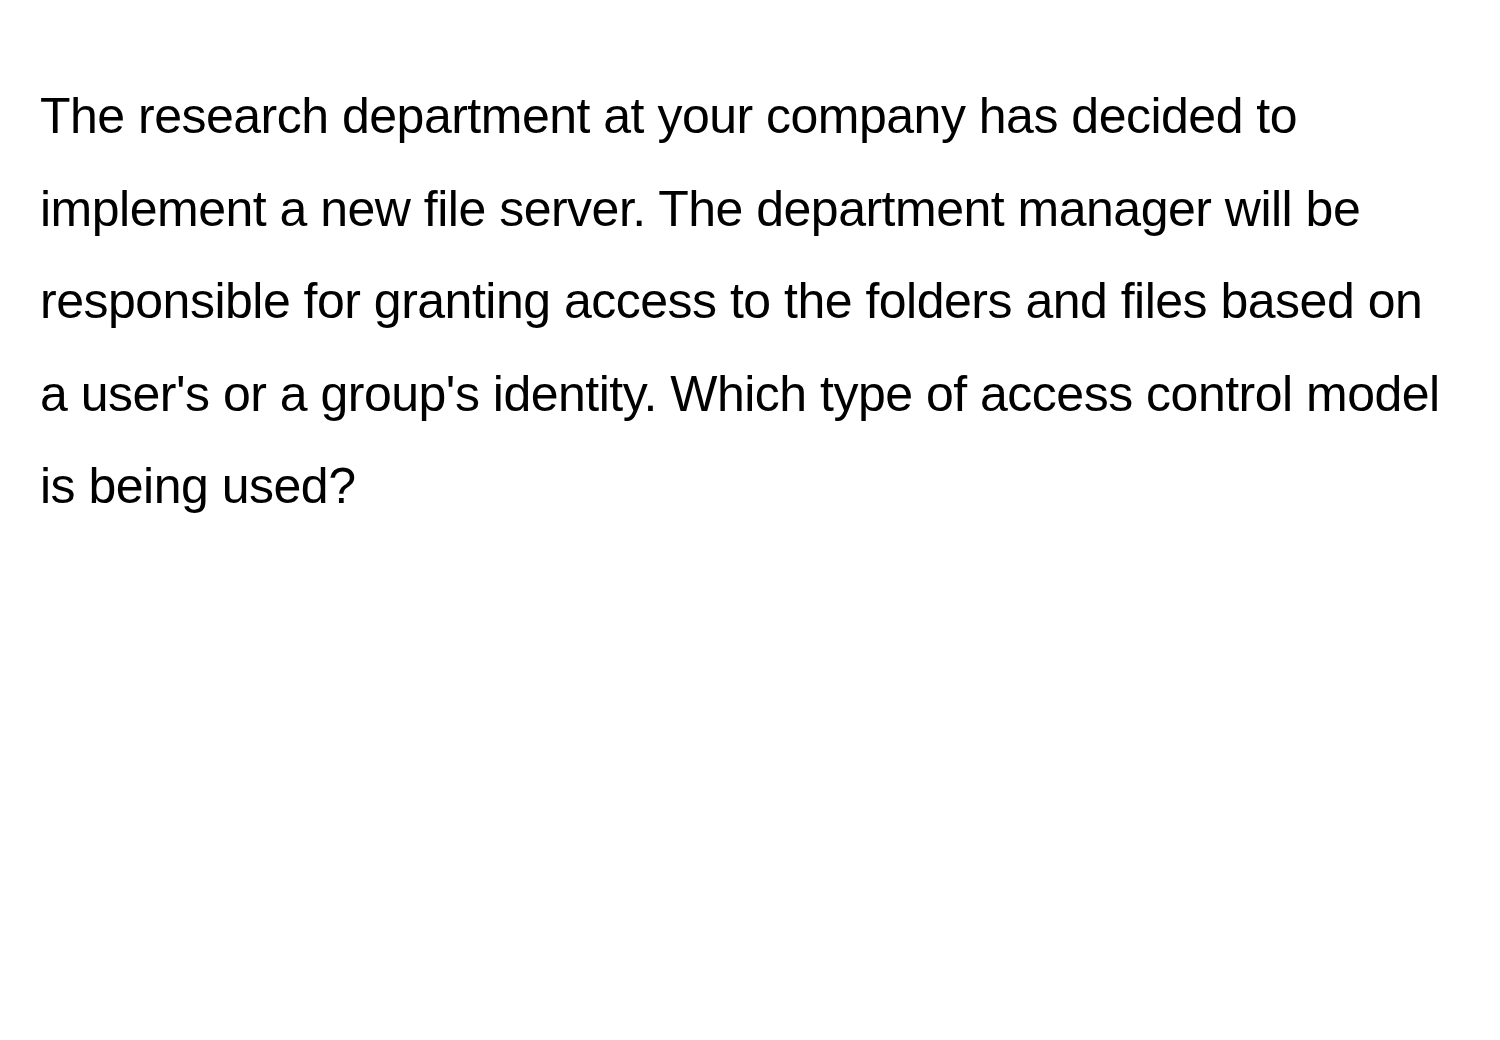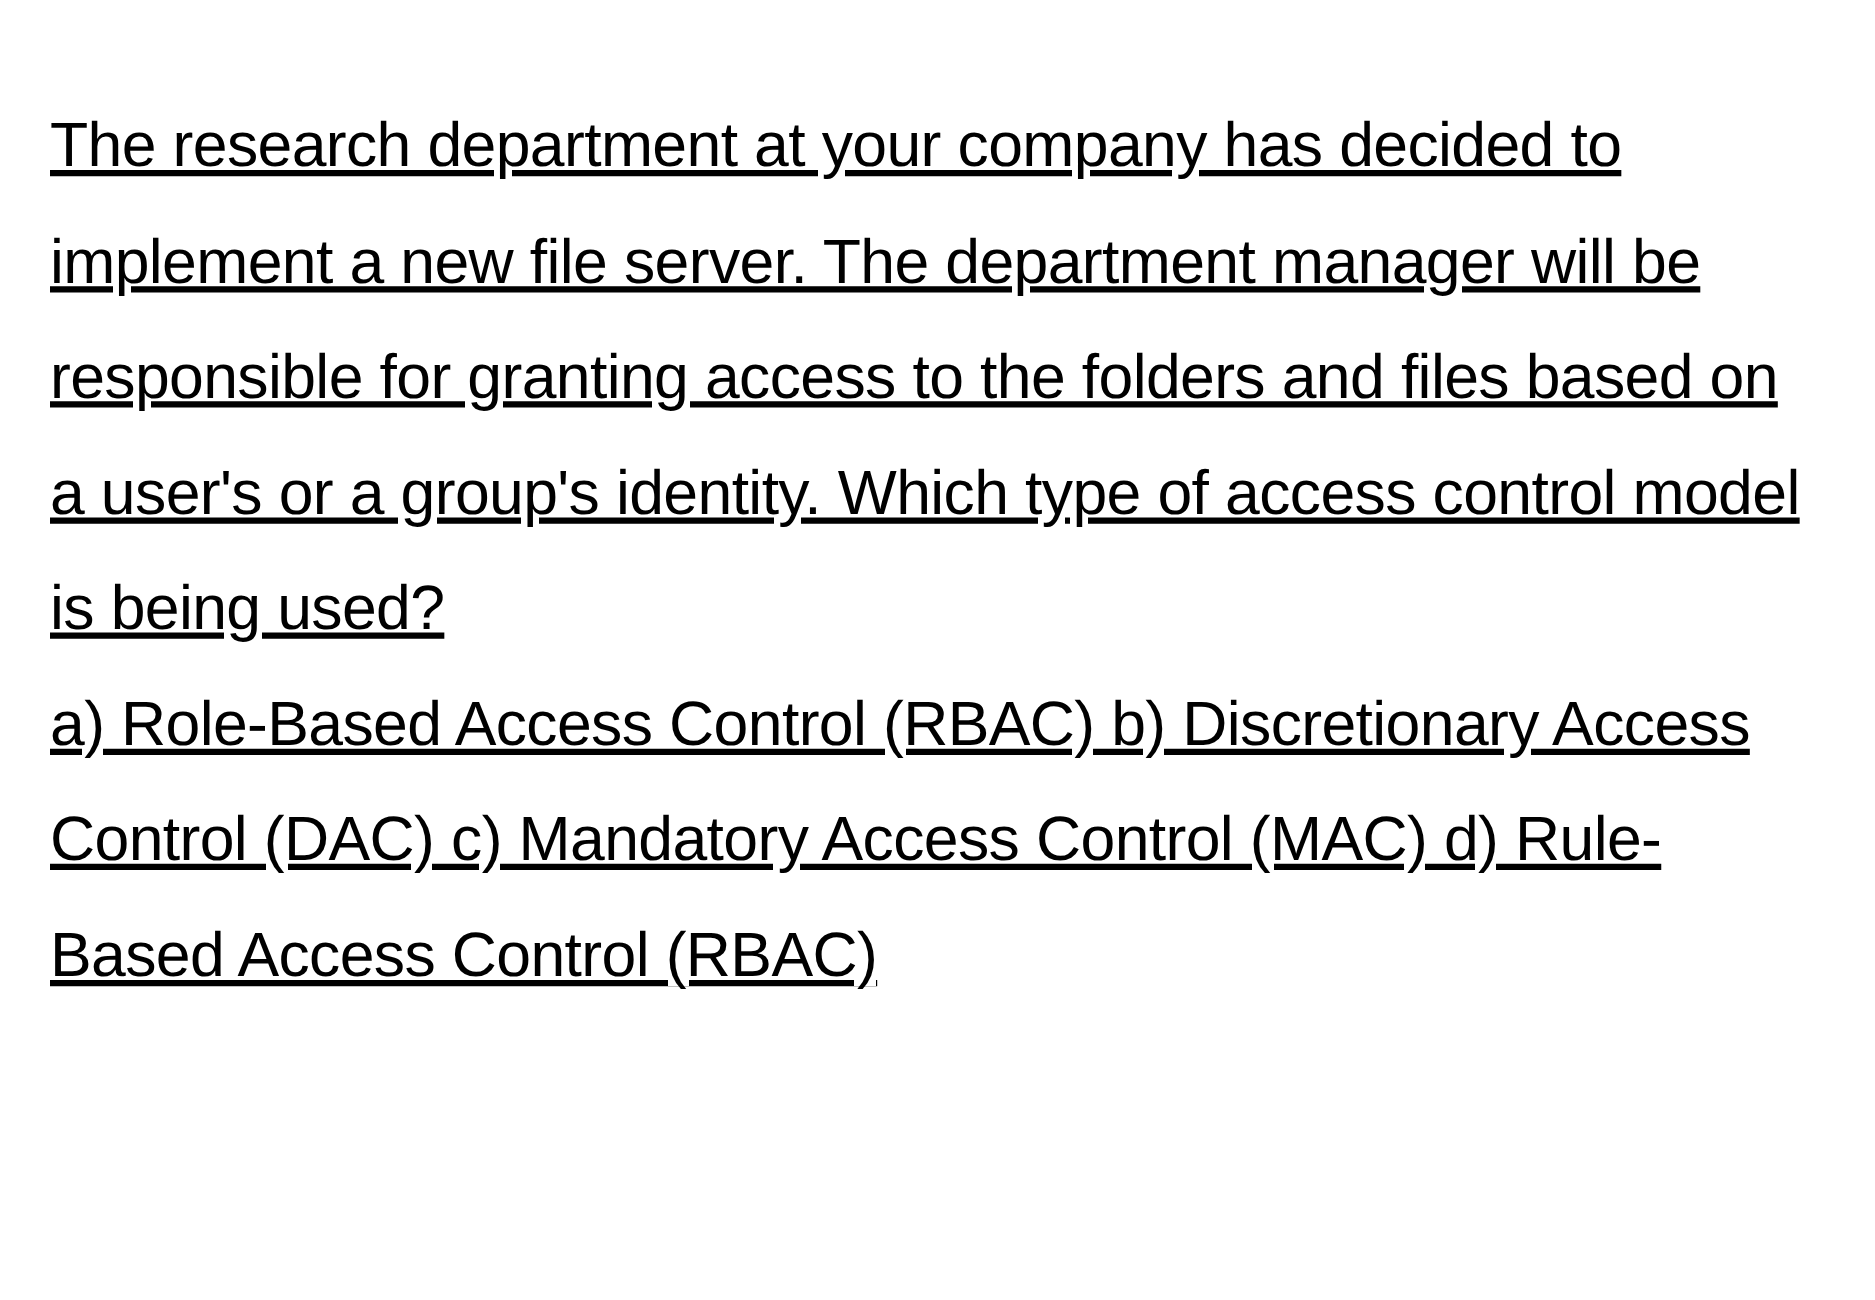--- a/index.html
+++ b/index.html
@@ -9,21 +9,20 @@
     }
     body {
       width: 1500px;
       height: 1040px;
       background: #ffffff;
       font-family: -apple-system, BlinkMacSystemFont, "Segoe UI", Helvetica, Arial, sans-serif;
       padding: 70px 40px 40px 40px;
     }
     .content {
       max-width: 1420px;
-      text-decoration: underline;
     }
     .question-text {
       font-size: 50px;
       line-height: 1.85;
       color: #000000;
       font-weight: 400;
       letter-spacing: -0.5px;
     }
     .options-text {
       font-size: 50px;
@@ -31,14 +30,13 @@
       color: #000000;
       font-weight: 400;
       letter-spacing: -0.5px;
     }
   </style>
 </head>
 <body>
 
 <div class="content">
   <p class="question-text">The research department at your company has decided to implement a new file server. The department manager will be responsible for granting access to the folders and files based on a user's or a group's identity. Which type of access control model is being used?</p>
-  <p class="options-text">a) Role-Based Access Control (RBAC) b) Discretionary Access Control (DAC) c) Mandatory Access Control (MAC) d) Rule-Based Access Control (RBAC)</p>
 </div>
 
 </body></html>

